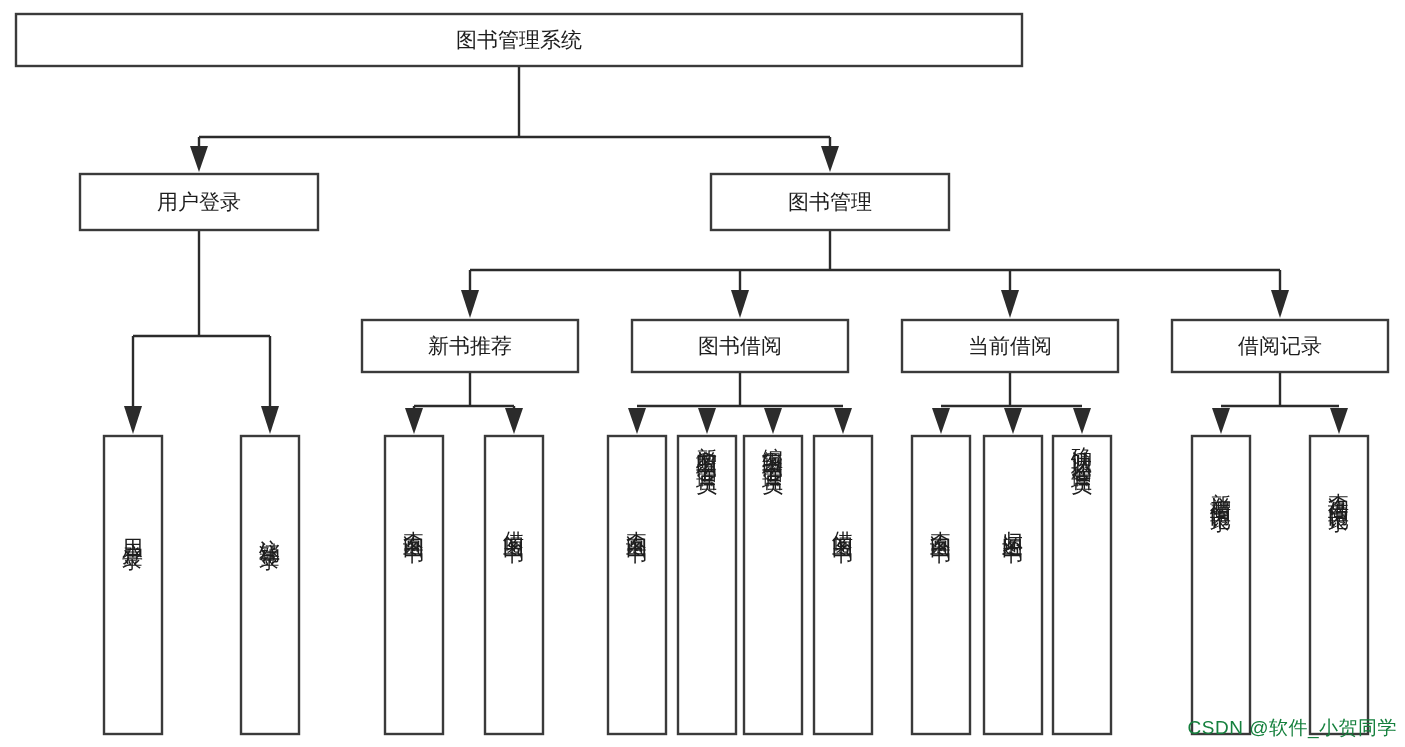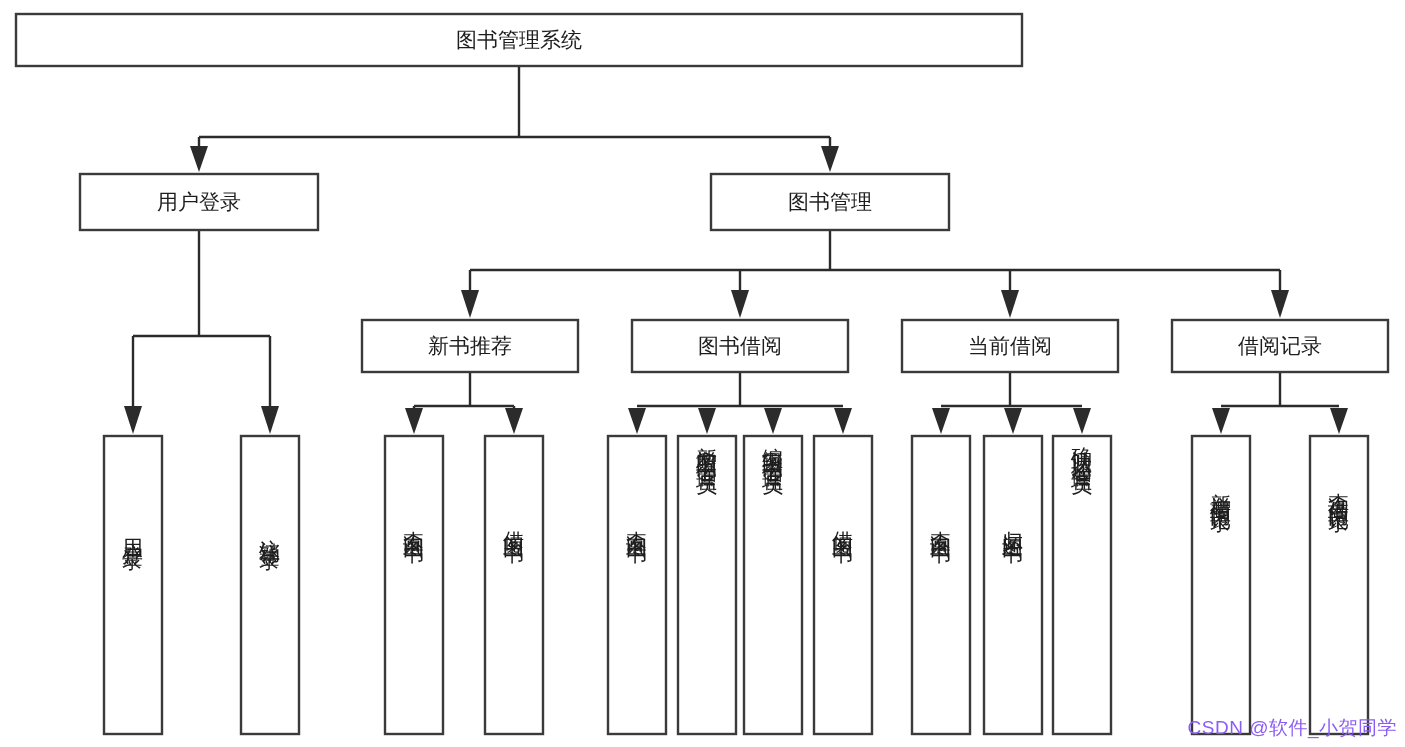--- a/index.html
+++ b/index.html
@@ -54,21 +54,21 @@
   .arrow-head {
     fill: #2b2b2b;
     stroke: none;
   }
   .watermark {
     position: absolute;
     right: 8px;
     bottom: 6px;
     font-family: "Liberation Sans", "DejaVu Sans", sans-serif;
     font-size: 19px;
-    color: #8b5cf6;
+    color: #15803d;
     letter-spacing: 0.5px;
     white-space: nowrap;
     pointer-events: none;
   }
 </style>
 </head>
 <body>
 
 <div id="diagram-root">
 

